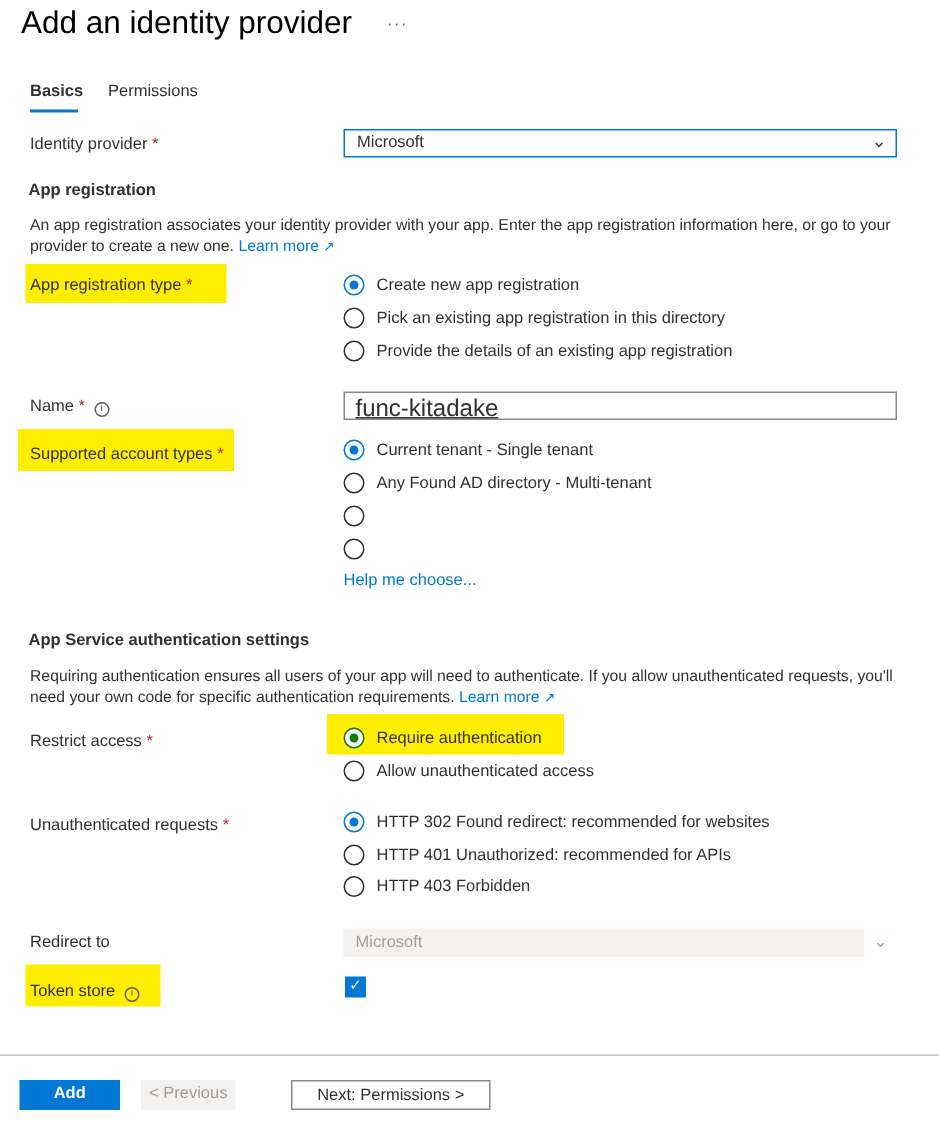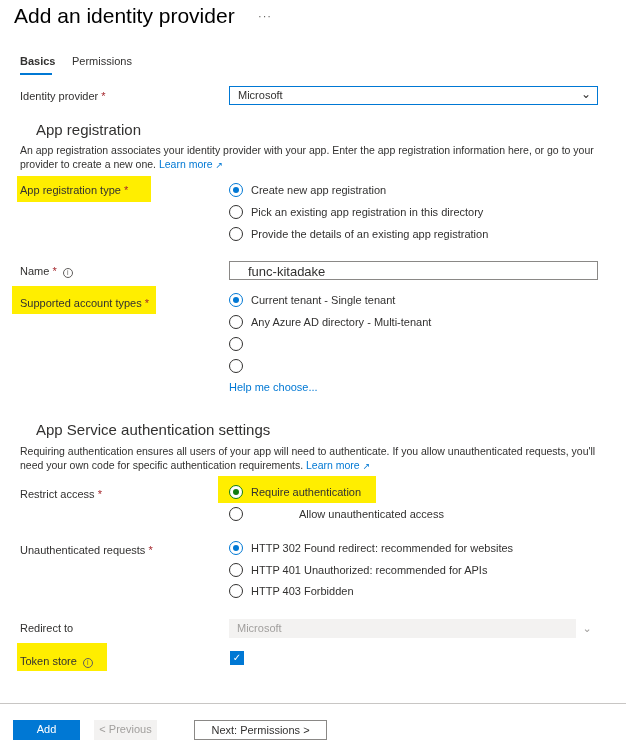--- a/index.html
+++ b/index.html
@@ -9,49 +9,49 @@
     font-family: "Liberation Sans", "DejaVu Sans", sans-serif; color: #323130; font-size: 11px;
   }
   .abs { position: absolute; }
   .title { left: 14px; top: 4px; font-size: 21px; color: #000; font-weight: 400; }
   .ellipsis { left: 258px; top: 10px; font-size: 11px; color: #605e5c; letter-spacing: 1px; }
   .tab { top: 55px; font-size: 11px; color: #323130; }
   .tab-active { font-weight: 600; }
   .tab-underline { left: 20px; top: 73px; width: 32px; height: 2px; background: #0078d4; }
   .label { left: 20px; font-size: 11px; color: #323130; }
   .req { color: #a4262c; }
-  .section-h { left: 36px; font-size: 15px; font-weight: 400; color: #323130; }
+  .section-h { left: 19px; font-size: 11px; font-weight: 700; color: #323130; }
   .para { left: 20px; width: 590px; font-size: 10.5px; line-height: 14px; color: #323130; }
   .link { color: #0078d4; }
   .hl { background: #ffee00; }
   .select {
     left: 229px; top: 86px; width: 369px; height: 19px; border: 1px solid #0078d4;
     padding: 2px 8px; font-size: 11px; color: #323130; background: #fff;
   }
   .select .chev { position: absolute; right: 6px; top: 0px; font-size: 12px; color: #323130; }
   .textbox {
     left: 229px; top: 261px; width: 369px; height: 19px; border: 1px solid #8a8886;
-    padding: 2px 18px; font-size: 13px; color: #323130; background: #fff;
+    padding: 2px 7px; font-size: 16px; color: #323130; background: #fff; text-decoration: underline;
   }
   .select-disabled {
     left: 229px; top: 619px; width: 369px; height: 19px; background: #f3f2f1;
     padding: 3px 8px; font-size: 11px; color: #a19f9d;
   }
   .select-disabled .chevbox { position: absolute; right: 0; top: 0; width: 22px; height: 19px; background: #fff; color: #a19f9d; text-align: center; font-size: 11px; line-height: 19px; }
   .radio-row { left: 229px; height: 18px; display: flex; align-items: center; font-size: 11px; color: #323130; }
   .radio { width: 14px; height: 14px; border: 1px solid #323130; border-radius: 50%; margin-right: 8px; position: relative; background: #fff; flex: none; }
   .radio.checked { border-color: #0078d4; }
   .radio.checked::after { content: ""; position: absolute; left: 3px; top: 3px; width: 6px; height: 6px; border-radius: 50%; background: #0078d4; }
   .radio.checked.green { border-color: #107c10; }
   .radio.checked.green::after { background: #107c10; }
   .info { display: inline-block; width: 10px; height: 10px; border: 1px solid #605e5c; border-radius: 50%; font-size: 7px; line-height: 8px; text-align: center; color: #605e5c; margin-left: 6px; vertical-align: 0; }
   .checkbox { left: 230px; top: 651px; width: 14px; height: 14px; background: #0078d4; color: #fff; font-size: 10px; line-height: 14px; text-align: center; }
   .divider { left: 0; top: 703px; width: 626px; height: 1px; background: #c8c6c4; }
   .btn { top: 720px; height: 20px; font-size: 11px; text-align: center; line-height: 19px; }
-  .btn-primary { left: 13px; width: 67px; background: #0078d4; color: #fff; font-weight: 400; }
+  .btn-primary { left: 13px; width: 67px; background: #0078d4; color: #fff; font-weight: 700; }
   .btn-disabled { left: 94px; width: 63px; background: #f3f2f1; color: #a19f9d; }
   .btn-outline { left: 194px; width: 133px; border: 1px solid #8a8886; color: #323130; background: #fff; line-height: 18px; }
   .ext { font-size: 9px; }
 </style>
 </head>
 <body>
 
 <div class="abs title">Add an identity provider</div>
 <div class="abs ellipsis">···</div>
 
@@ -98,21 +98,21 @@
 <div class="abs hl" style="left:12px; top:286px; width:144px; height:28px;"></div>
 <div class="abs label" style="top:297px;">
   <span>Supported account types</span> <span class="req">*</span>
 </div>
 <div class="abs radio-row" style="top:291px;">
   <span class="radio checked"></span>
     <span>Current tenant - Single tenant</span>
 </div>
 <div class="abs radio-row" style="top:313px;">
   <span class="radio"></span>
-    <span>Any Azure AD directory - Multi-tenant</span>
+    <span>Any Found AD directory - Multi-tenant</span>
 </div>
 <div class="abs radio-row" style="top:335px;">
   <span class="radio"></span>
 </div>
 <div class="abs radio-row" style="top:357px;">
   <span class="radio"></span>
 </div>
 <div class="abs link" style="left:229px; top:381px; font-size:11px;">Help me choose...</div>
 
 <div class="abs section-h" style="top:421px;">App Service authentication settings</div>
@@ -122,21 +122,21 @@
 </div>
 
 <div class="abs label" style="top:488px;">
   <span>Restrict access</span> <span class="req">*</span>
 </div>
 <div class="abs hl" style="left:218px; top:476px; width:158px; height:27px;"></div>
 <div class="abs radio-row" style="top:483px;">
   <span class="radio checked green"></span>
     <span>Require authentication</span>
 </div>
-<div class="abs radio-row" style="top:505px;gap:48px;">
+<div class="abs radio-row" style="top:505px;">
   <span class="radio"></span>
     <span>Allow unauthenticated access</span>
 </div>
 
 <div class="abs label" style="top:544px;">
   <span>Unauthenticated requests</span> <span class="req">*</span>
 </div>
 <div class="abs radio-row" style="top:539px;">
   <span class="radio checked"></span>
     <span>HTTP 302 Found redirect: recommended for websites</span>

